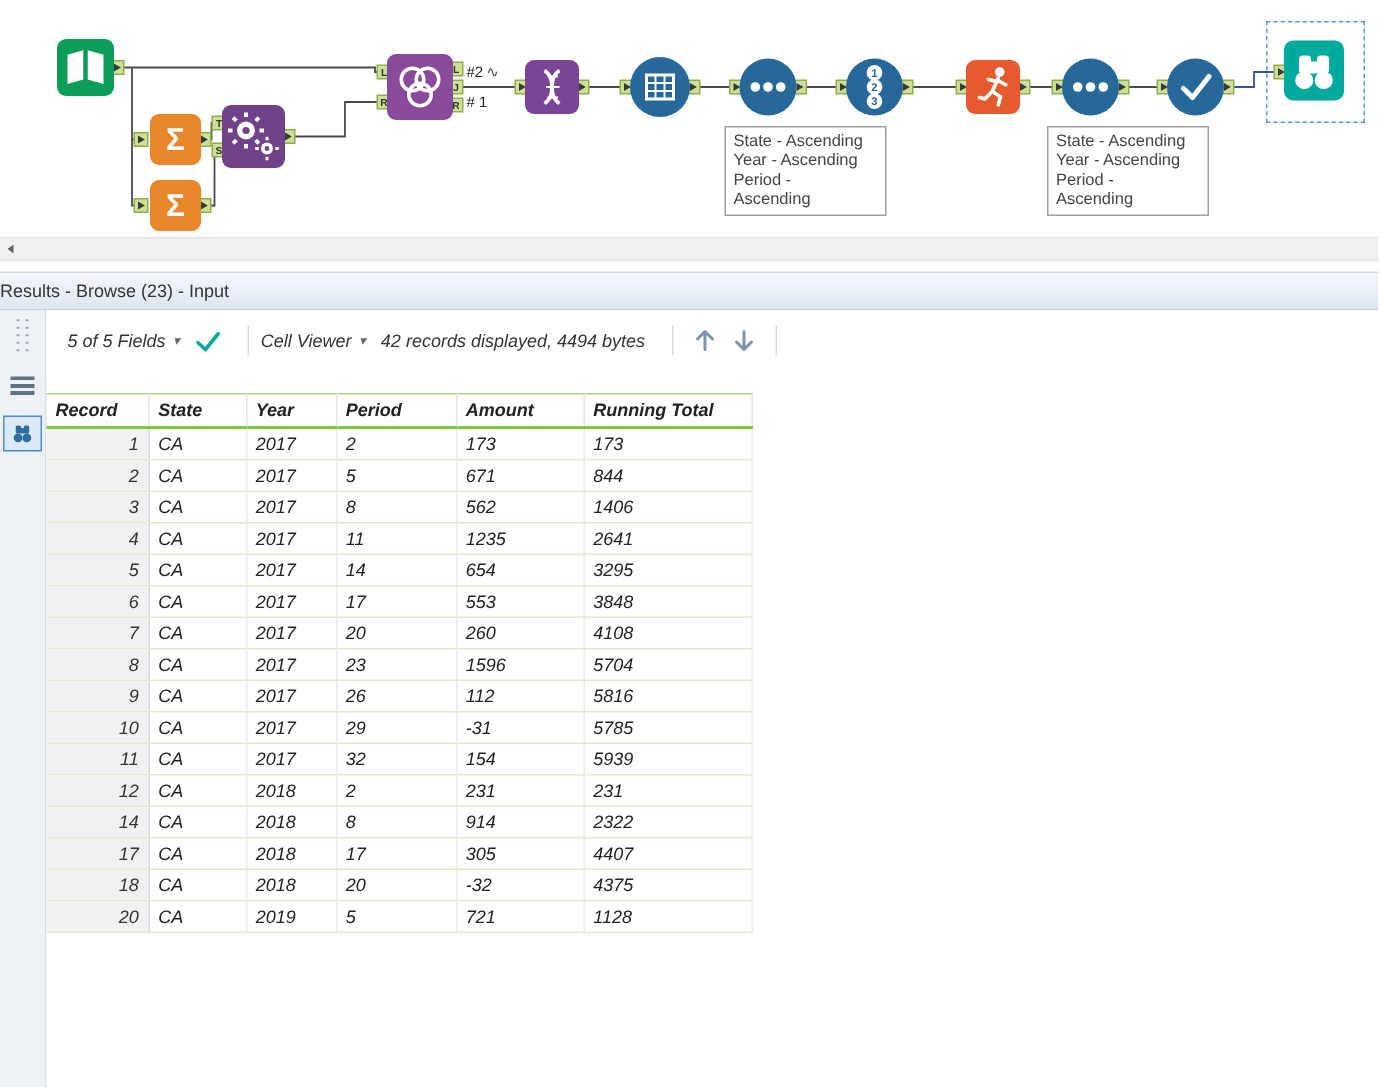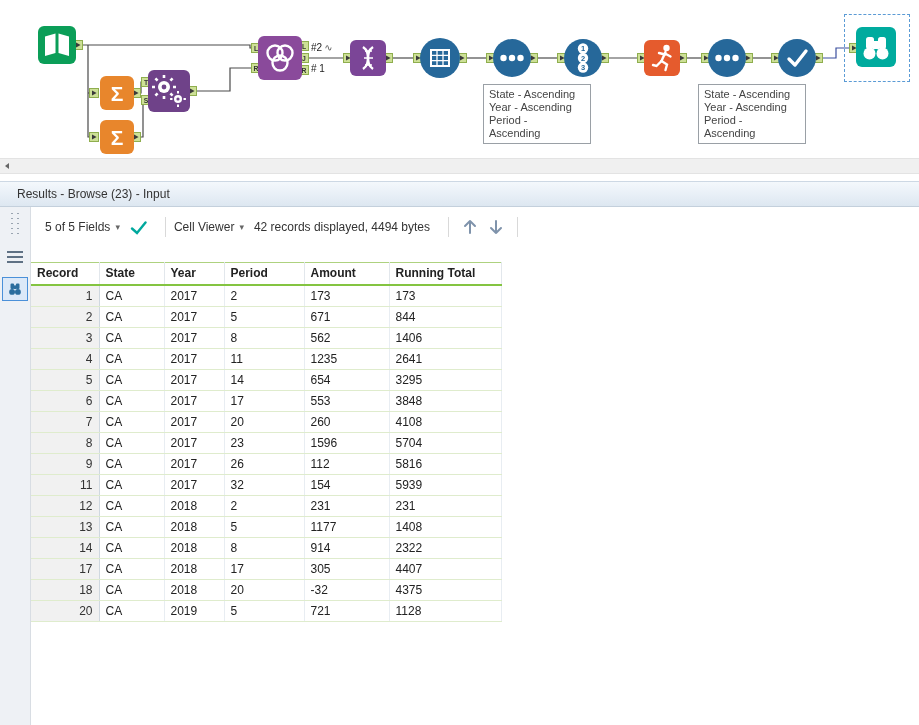--- a/index.html
+++ b/index.html
@@ -24,24 +24,24 @@
   .selection-box{position:absolute;left:844px;top:14px;width:64px;height:66px;border:1px dashed #5b9bd5;}
   
   .hscroll{height:14px;background:#f0f0f0;border-top:1px solid #e3e3e3;border-bottom:1px solid #e3e3e3;display:flex;align-items:center;}
   .scrollbtn{width:14px;height:14px;display:flex;align-items:center;justify-content:center;background:#f0f0f0;}
   .tri-left{width:0;height:0;border-top:3.5px solid transparent;border-bottom:3.5px solid transparent;border-right:4.5px solid #666;}
   .spacer{height:7px;background:#fff;}
   
   .results-header{
     height:24px;background:linear-gradient(#f4f8fc,#dde7f1);
     border-top:1px solid #cdd8e4;border-bottom:1px solid #c4d0dc;
-    display:flex;align-items:center;padding-left:17px;font-size:12px;color:#333;
+    display:flex;align-items:center;padding-left:0;font-size:12px;color:#333;
   }
   
-  .main{display:flex;height:518px;}
+  .main{display:flex;height:518px;font-style:italic;}
   .rail{width:30px;background:#eef1f5;border-right:1px solid #d8dde3;display:flex;flex-direction:column;align-items:center;flex:none;}
   .grip{width:12px;height:26px;margin:4px 0 8px;background-image:radial-gradient(#9aa5b1 1.1px,transparent 1.1px);background-size:6px 5px;}
   .rail-btn{width:26px;height:24px;display:flex;align-items:center;justify-content:center;margin-bottom:8px;box-sizing:border-box;}
   .rail-list{width:16px;height:13px;background:repeating-linear-gradient(to bottom,#5f7184 0 2.5px,transparent 2.5px 5px);}
   .rail-btn.selected{background:#dce9f8;border:1px solid #4a90d9;}
   .content{flex:1;display:flex;flex-direction:column;background:#fff;}
   
   .toolbar{height:40px;display:flex;align-items:center;padding-left:14px;font-size:12px;color:#333;background:#fff;flex:none;}
   .tb-item{display:flex;align-items:center;margin-right:10px;cursor:default;}
   .caret{color:#666;margin-left:5px;font-size:9px;}
@@ -432,44 +432,44 @@
             </tr>
             <tr>
               <td class="record">9</td>
               <td>CA</td>
               <td>2017</td>
               <td>26</td>
               <td>112</td>
               <td>5816</td>
             </tr>
             <tr>
+              <td class="record">10</td>
+              <td>CA</td>
+              <td>2017</td>
+              <td>29</td>
+              <td>-31</td>
+              <td>5785</td>
+            </tr>
+            <tr>
               <td class="record">11</td>
               <td>CA</td>
               <td>2017</td>
               <td>32</td>
               <td>154</td>
               <td>5939</td>
             </tr>
             <tr>
               <td class="record">12</td>
               <td>CA</td>
               <td>2018</td>
               <td>2</td>
               <td>231</td>
               <td>231</td>
             </tr>
             <tr>
-              <td class="record">13</td>
-              <td>CA</td>
-              <td>2018</td>
-              <td>5</td>
-              <td>1177</td>
-              <td>1408</td>
-            </tr>
-            <tr>
               <td class="record">14</td>
               <td>CA</td>
               <td>2018</td>
               <td>8</td>
               <td>914</td>
               <td>2322</td>
             </tr>
             <tr>
               <td class="record">17</td>
               <td>CA</td>

